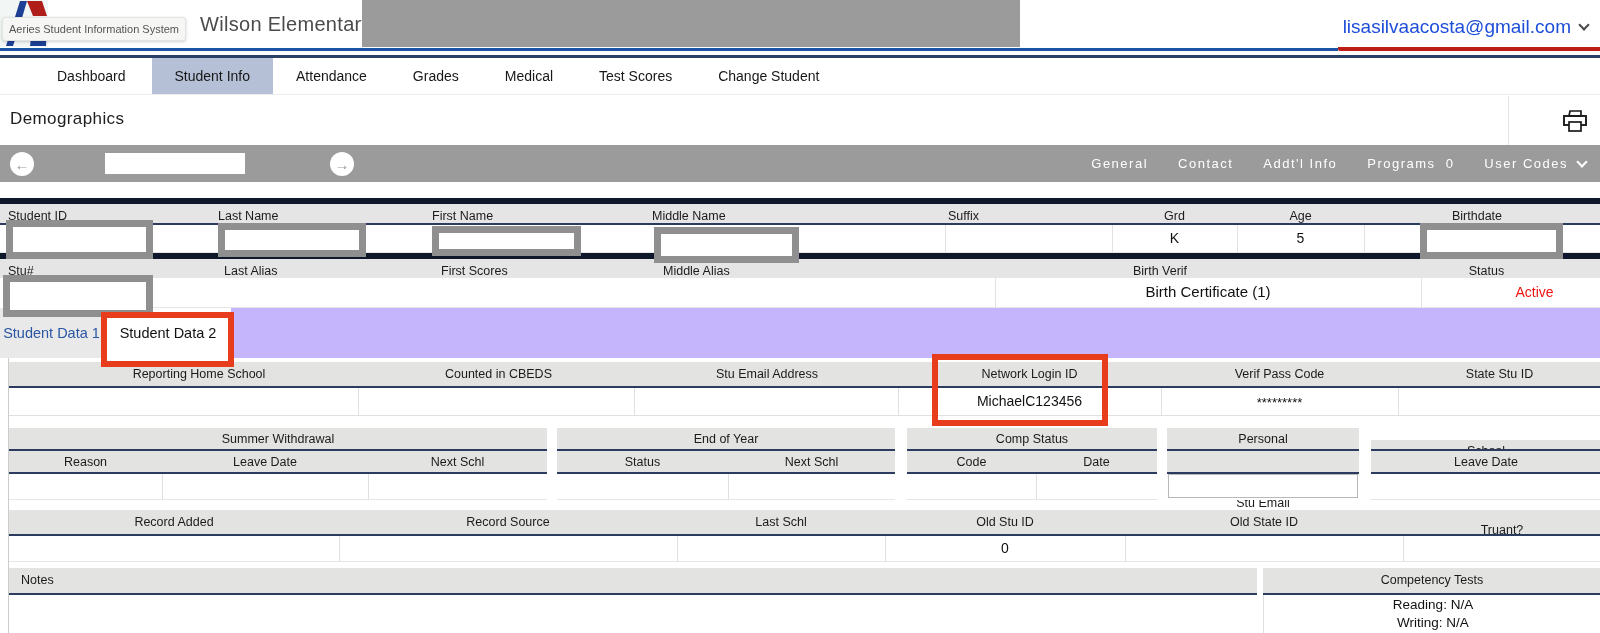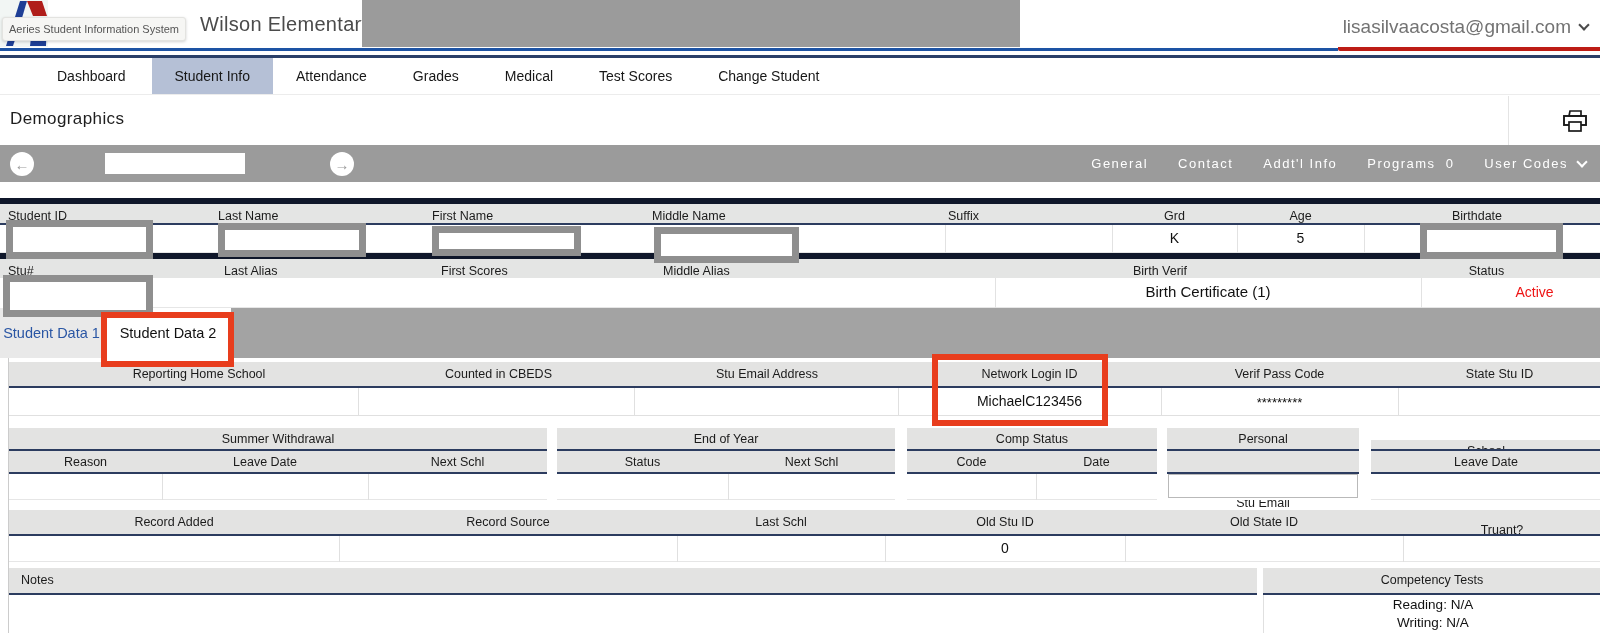--- a/index.html
+++ b/index.html
@@ -7,21 +7,21 @@
   .stage { position:relative; width:1600px; height:633px; background:#fff; overflow:hidden; }
   .abs { position:absolute; }
 
   
   .hdr { position:absolute; left:0; top:0; width:1600px; height:48px; background:#fff; }
   .tooltip { position:absolute; left:2px; top:17px; width:184px; height:24px; background:#f6f6f4;
              border:1px solid #e3e3e0; border-radius:3px; box-shadow:0 1px 3px rgba(0,0,0,.18);
              font-size:11px; color:#555; display:flex; align-items:center; justify-content:center; z-index:5;}
   .school { position:absolute; left:200px; top:13px; font-size:20px; color:#4b4b4b; letter-spacing:.3px;}
   .hdr-redact { position:absolute; left:362px; top:0; width:658px; height:47px; background:#9b9b9b; }
-  .email { position:absolute; right:12px; top:16px; font-size:19px; color:#737373; display:flex; align-items:center; gap:9px;}
+  .email { position:absolute; right:12px; top:16px; font-size:19px; color:#1d4ed8; display:flex; align-items:center; gap:9px;}
   .line-blue { position:absolute; left:0; top:48px; width:1338px; height:3px; background:#1d53a4; }
   .line-red  { position:absolute; left:1338px; top:47px; width:262px; height:4px; background:#bd1d15; border-radius:0 0 0 2px;}
 
   
   .nav { position:absolute; left:0; top:55px; width:1600px; height:40px; background:#fff;
          border-top:3px solid #2a3f68; border-bottom:1px solid #ececec; display:flex;padding-left:45px; }
   .tab { padding:0 23px; display:flex; align-items:center; font-size:14px; color:#171717; cursor:pointer;}
   .tab:first-child { padding-left:12px; padding-right:26px;}
   .tab.active { background:#b5c0d6; }
 
@@ -48,21 +48,21 @@
   .ghead { background:#e4e5e4; border-top:6px solid #0f172a;}
   .navy { position:absolute; left:0; width:1600px; height:2px; background:#2c3c5f; }
   .hlabel { position:absolute; top:5px; font-size:12.5px; color:#1b1b1b; white-space:nowrap;}
   .hlabel.c { text-align:center; }
   .vdiv { position:absolute; width:1px; background:#e2e2e2; }
   .val { position:absolute; font-size:14px; color:#111; text-align:center; white-space:nowrap;}
 
   .redact { position:absolute; background:#fff; border:7px solid #8f8f8f; z-index:4; }
 
   
-  .sdtabs { position:absolute; left:0; top:308px; width:1600px; height:50px; background:#a3a3a3; }
+  .sdtabs { position:absolute; left:0; top:308px; width:1600px; height:50px; background:#c4b5fd; }
   .sdtab { position:absolute; top:0; height:50px; display:flex; align-items:center; justify-content:center;
            font-size:14.5px; cursor:pointer;}
   .red-rect { position:absolute; border:6px solid #e83d1d; background:transparent; z-index:8; }
 
   
   .panel { position:absolute; left:8px; top:358px; width:1592px; height:275px; border-left:1px solid #ccc; background:#fff;}
 
   .pgray { position:absolute; background:#e3e3e2; }
   .pnavy { position:absolute; height:2px; background:#2c3c5f; }
   .pdiv  { position:absolute; width:1px; background:#e0e0e0; }

